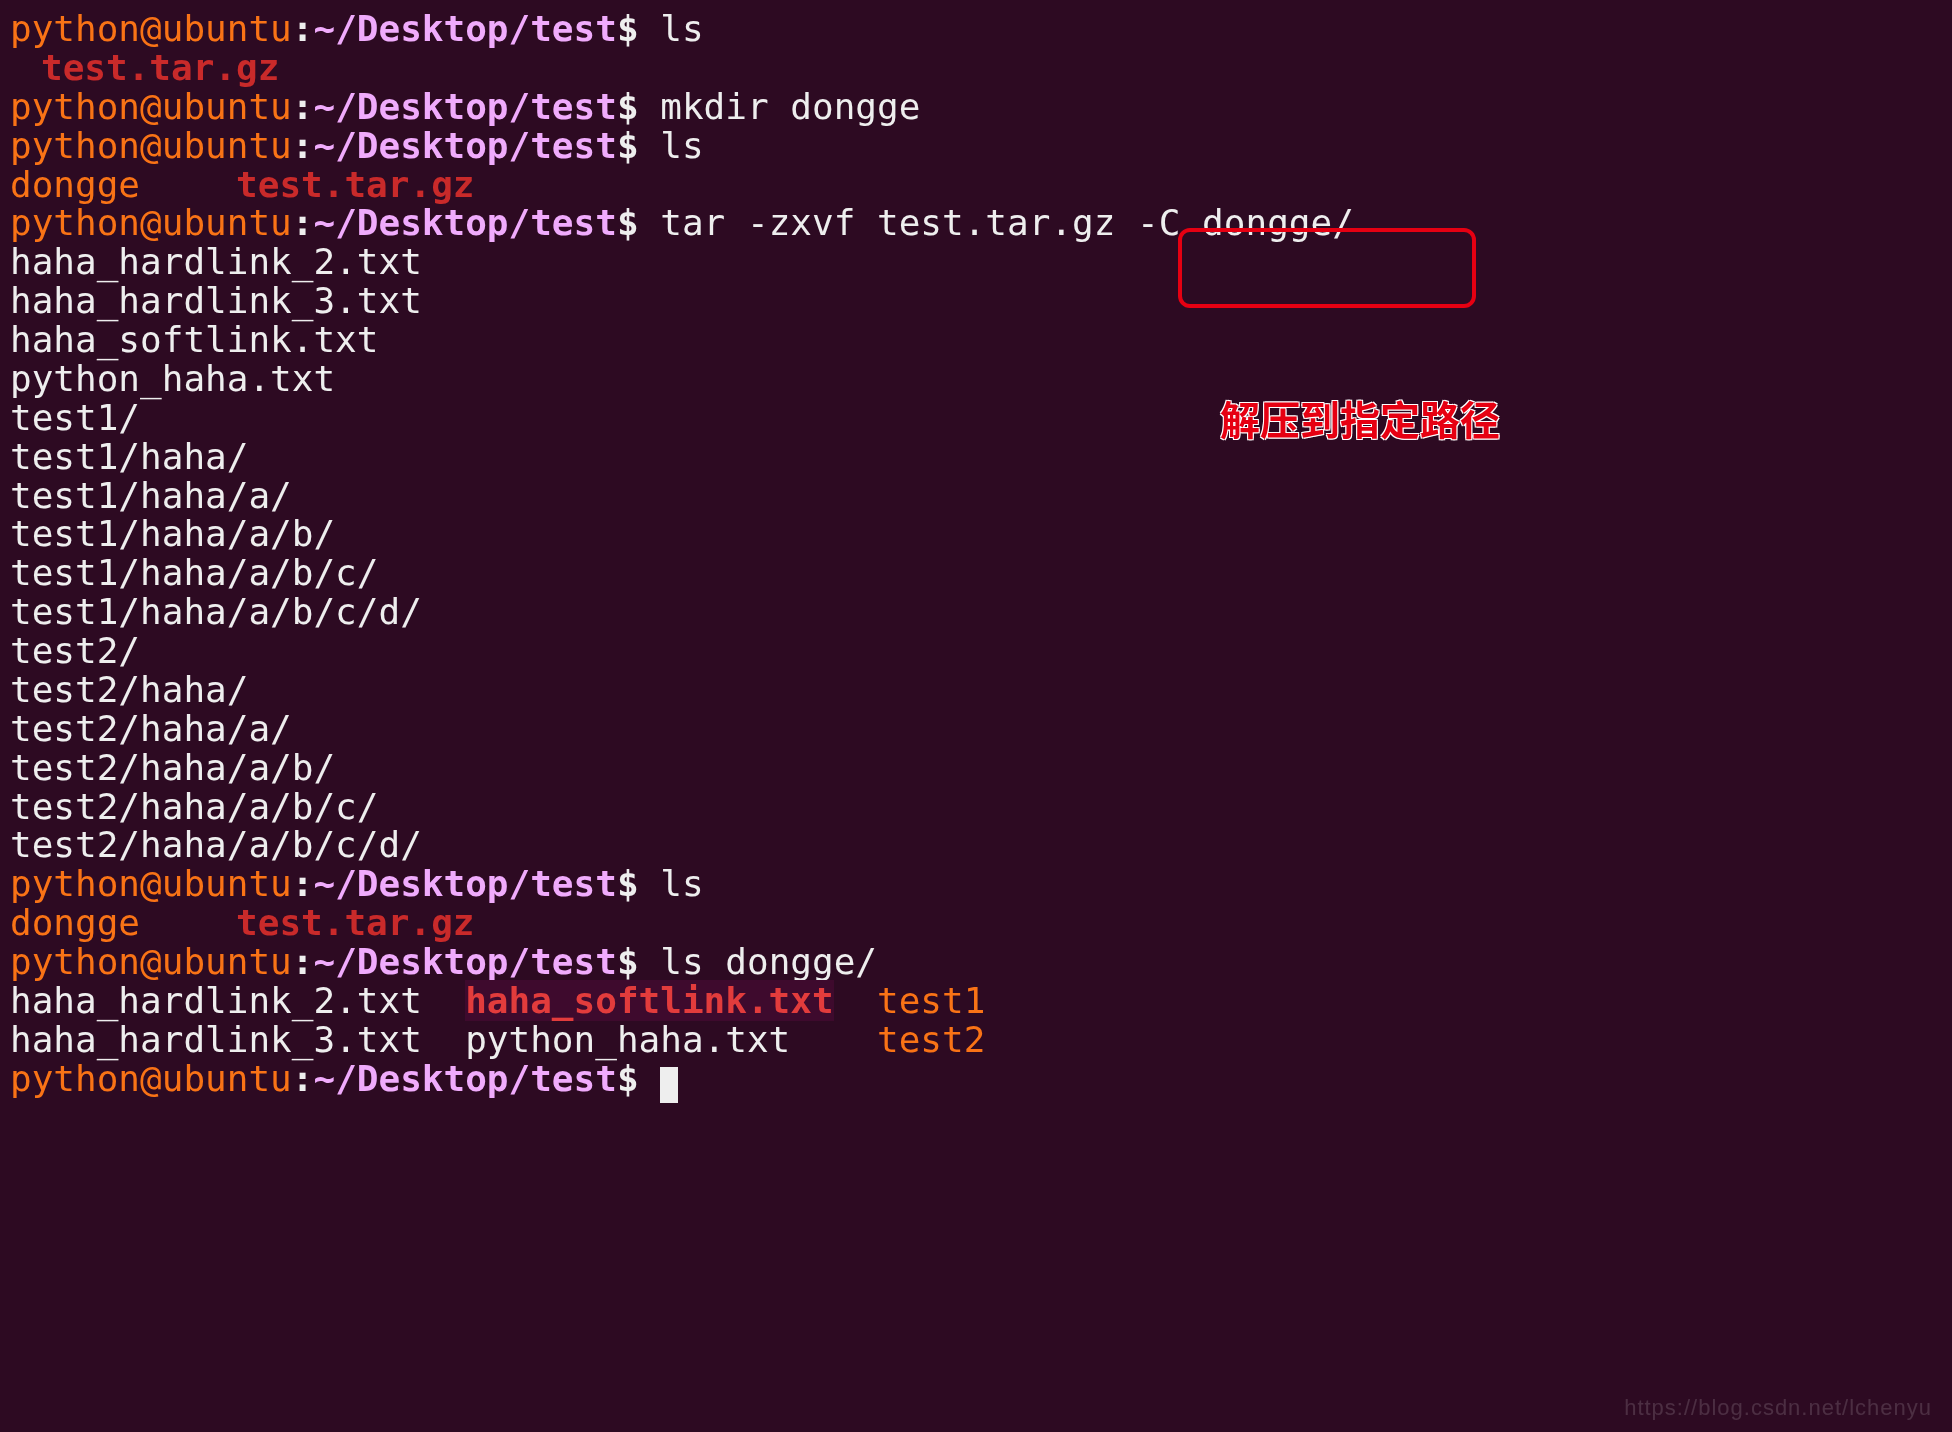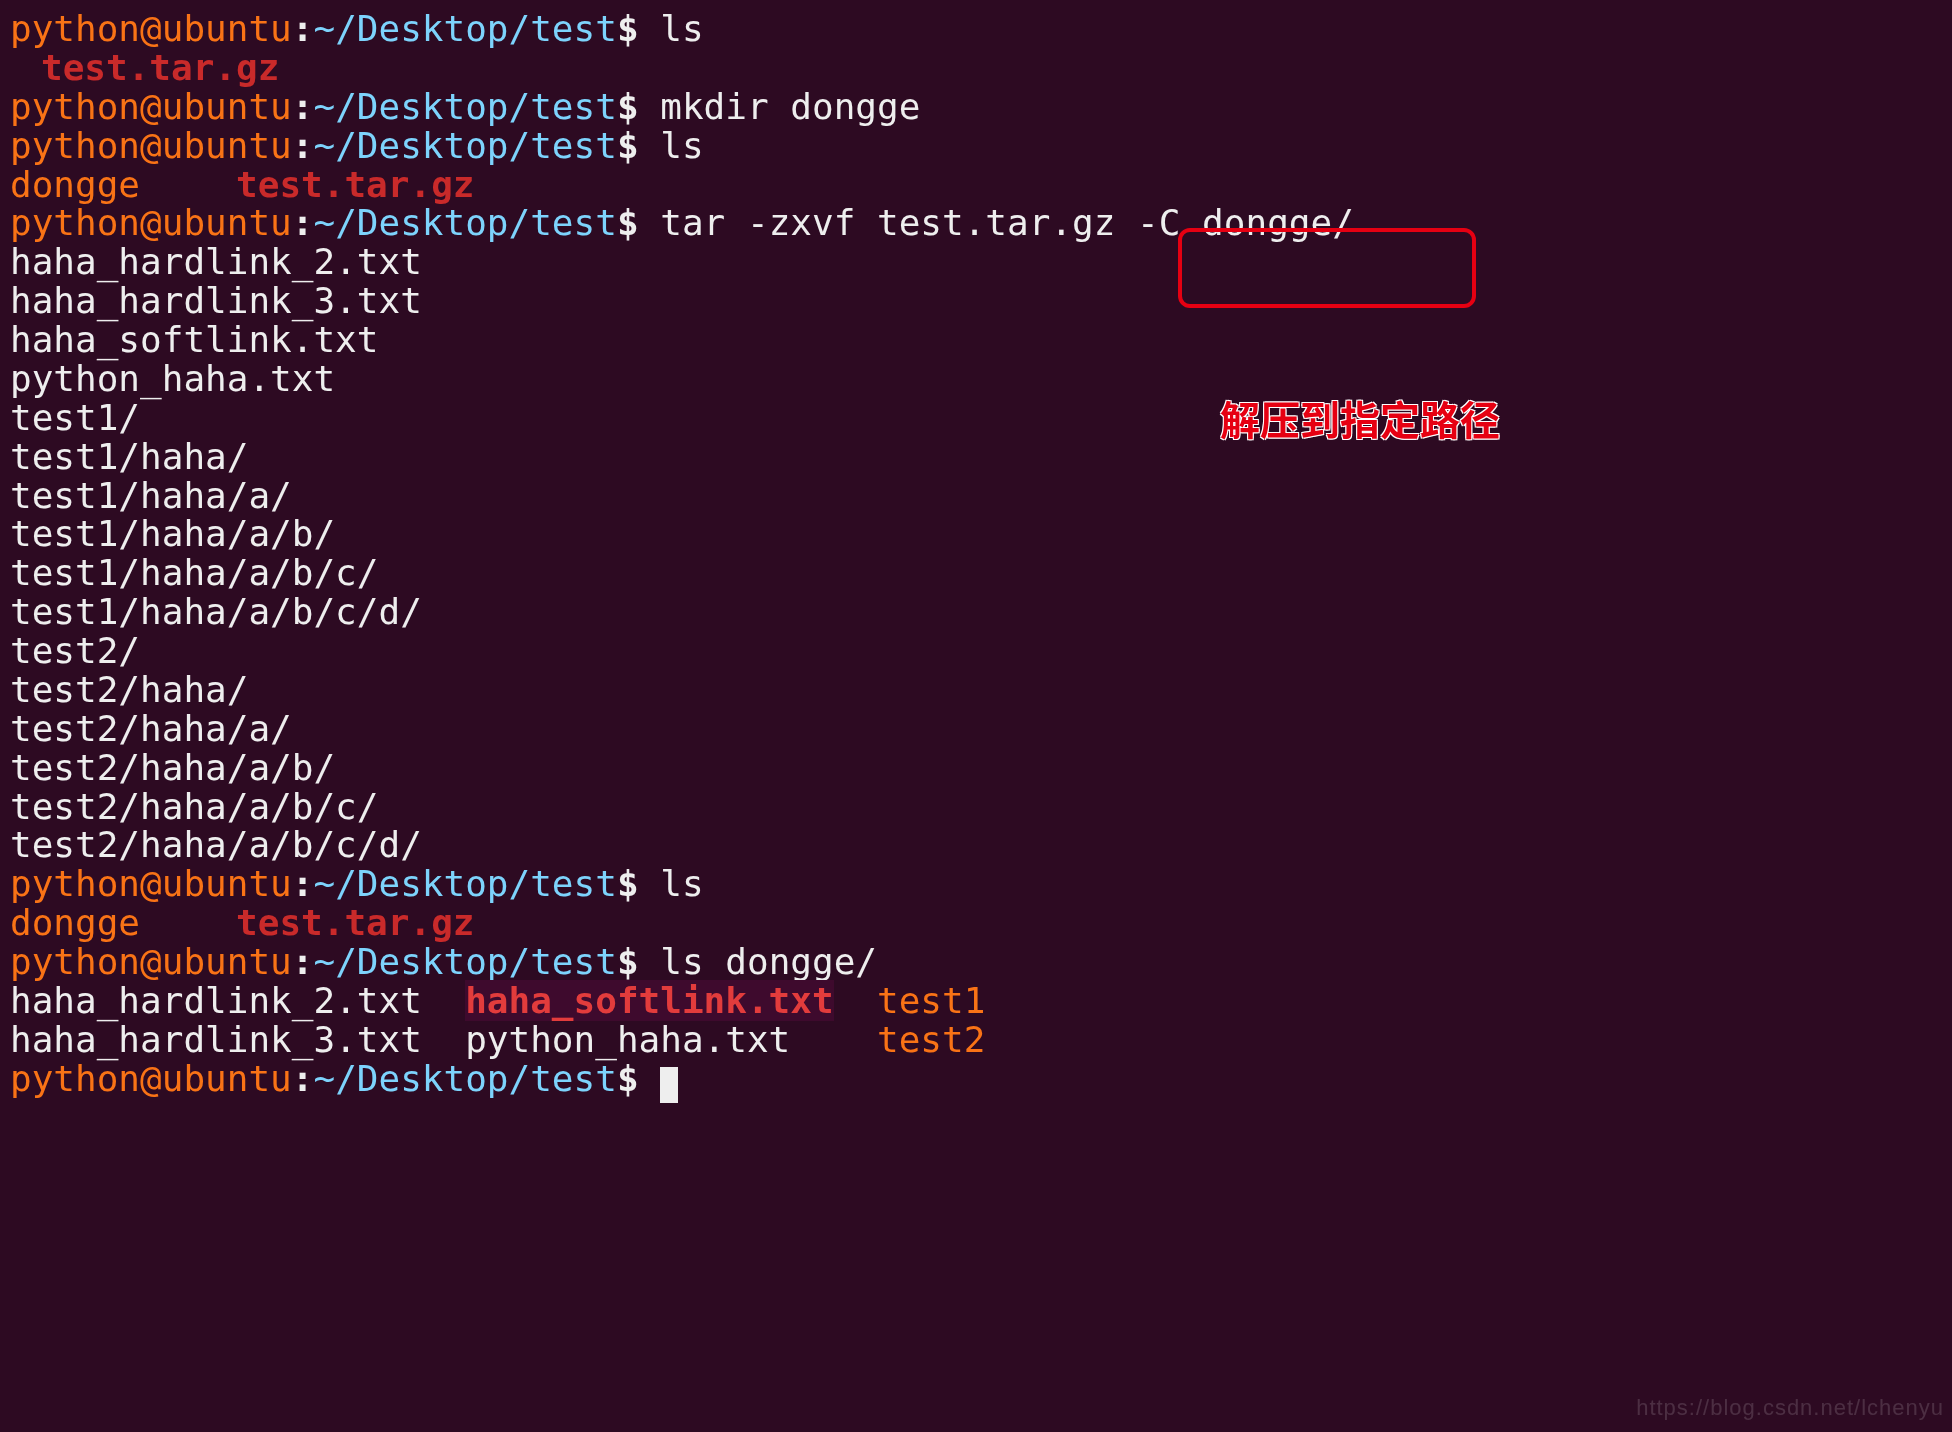--- a/index.html
+++ b/index.html
@@ -16,21 +16,21 @@
     position: relative;
     color: #eeeeee;
   }
   .terminal {
     padding: 10px 10px;
     white-space: pre;
   }
   .line { display: block; }
   .user { color: #f97316; font-weight: normal; }
   .colon { color: #eeeeee; font-weight: bold; }
-  .path { color: #7dd3fc; font-weight: normal; }
+  .path { color: #f0abfc; font-weight: bold; }
   .dollar { color: #eeeeee; font-weight: bold; }
   .cmd { color: #eeeeee; }
   .red { color: #c92a2a; font-weight: bold; margin-left: 31px; }
   .dir { color: #f97316; font-weight: normal; }
   .softlink {
     background: #3e0a2d;
     color: #e23c3c;
     font-weight: bold;
   }
   .plain { color: #eeeeee; }
@@ -54,21 +54,21 @@
     font-family: "Noto Sans CJK SC", "Microsoft YaHei", sans-serif;
     font-size: 40px;
     font-weight: bold;
     width: 280px;
     line-height: 1.3;
     text-shadow: 1px 1px 0 #fff, -1px -1px 0 #fff, 1px -1px 0 #fff, -1px 1px 0 #fff;
     pointer-events: none;
   }
   .watermark {
     position: absolute;
-    right: 8px;
+    right: 20px;
     bottom: 12px;
     font-size: 22px;
     color: rgba(255,255,255,0.15);
     font-family: sans-serif;
     letter-spacing: 1px;
   }
 </style>
 </head>
 <body>
 

